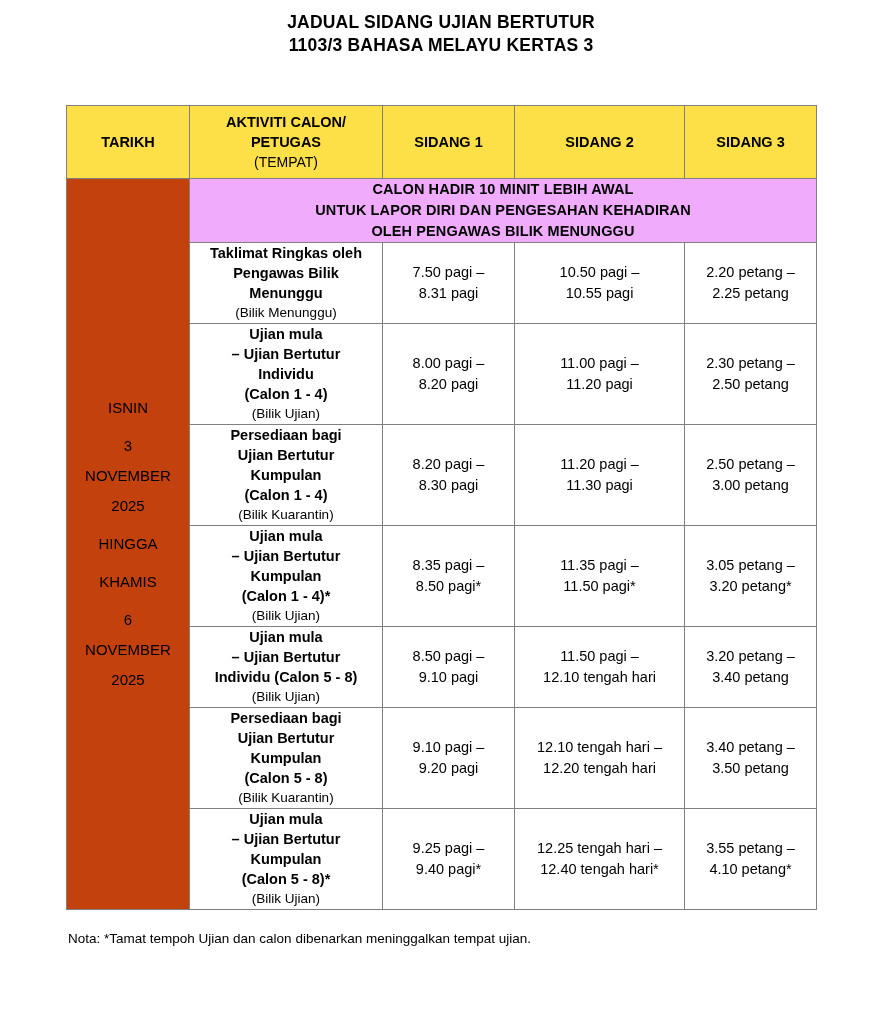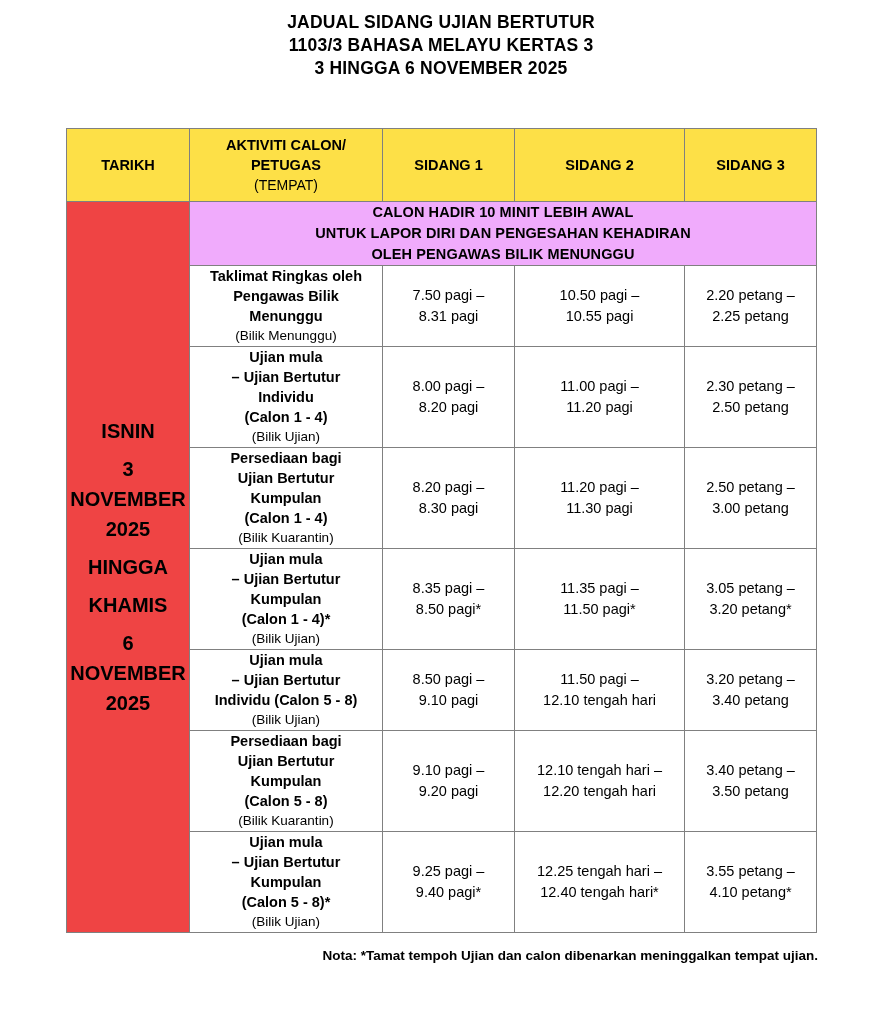--- a/index.html
+++ b/index.html
@@ -69,24 +69,24 @@
   .banner {
     background: #f0abfc;
     font-weight: bold;
     font-size: 14.5px;
     line-height: 21px;
     height: 62px;
     letter-spacing: 0.1px;
   }
 
   .date-cell {
-    font-weight: bold;
-    font-size: 20px;
+    font-weight: normal;
+    font-size: 15px;
     line-height: 30px;
-    background: #ef4444;
+    background: #c2410c;
   }
   .date-cell .gap { display: block; height: 8px; }
 
   .act {
     font-weight: bold;
     font-size: 14.5px;
     line-height: 20px;
     padding: 6px 4px 6px 4px;
   }
   .act .place {
@@ -97,35 +97,34 @@
   .time {
     font-size: 14.5px;
     line-height: 21px;
     font-weight: normal;
     padding: 4px 2px;
   }
 
   
   .note {
     width: 750px;
-    margin: 9px auto;
+    margin: 15px auto;
     padding-top: 6px;
     font-size: 13.5px;
-    font-weight: bold;
-    text-align: right;
+    font-weight: normal;
+    text-align: left;
     padding-left: 4px;
   }
 </style>
 </head>
 <body>
 
 <div class="title-block">
   <div class="title-line">JADUAL SIDANG UJIAN BERTUTUR</div>
   <div class="title-line">1103/3 BAHASA MELAYU KERTAS 3</div>
-  <div class="title-line">3 HINGGA 6 NOVEMBER 2025</div>
 </div>
 
 <div class="table-wrap">
   <table class="schedule">
     <colgroup>
       <col class="c-tarikh">
         <col class="c-akt">
         <col class="c-s1">
         <col class="c-s2">
         <col class="c-s3">

